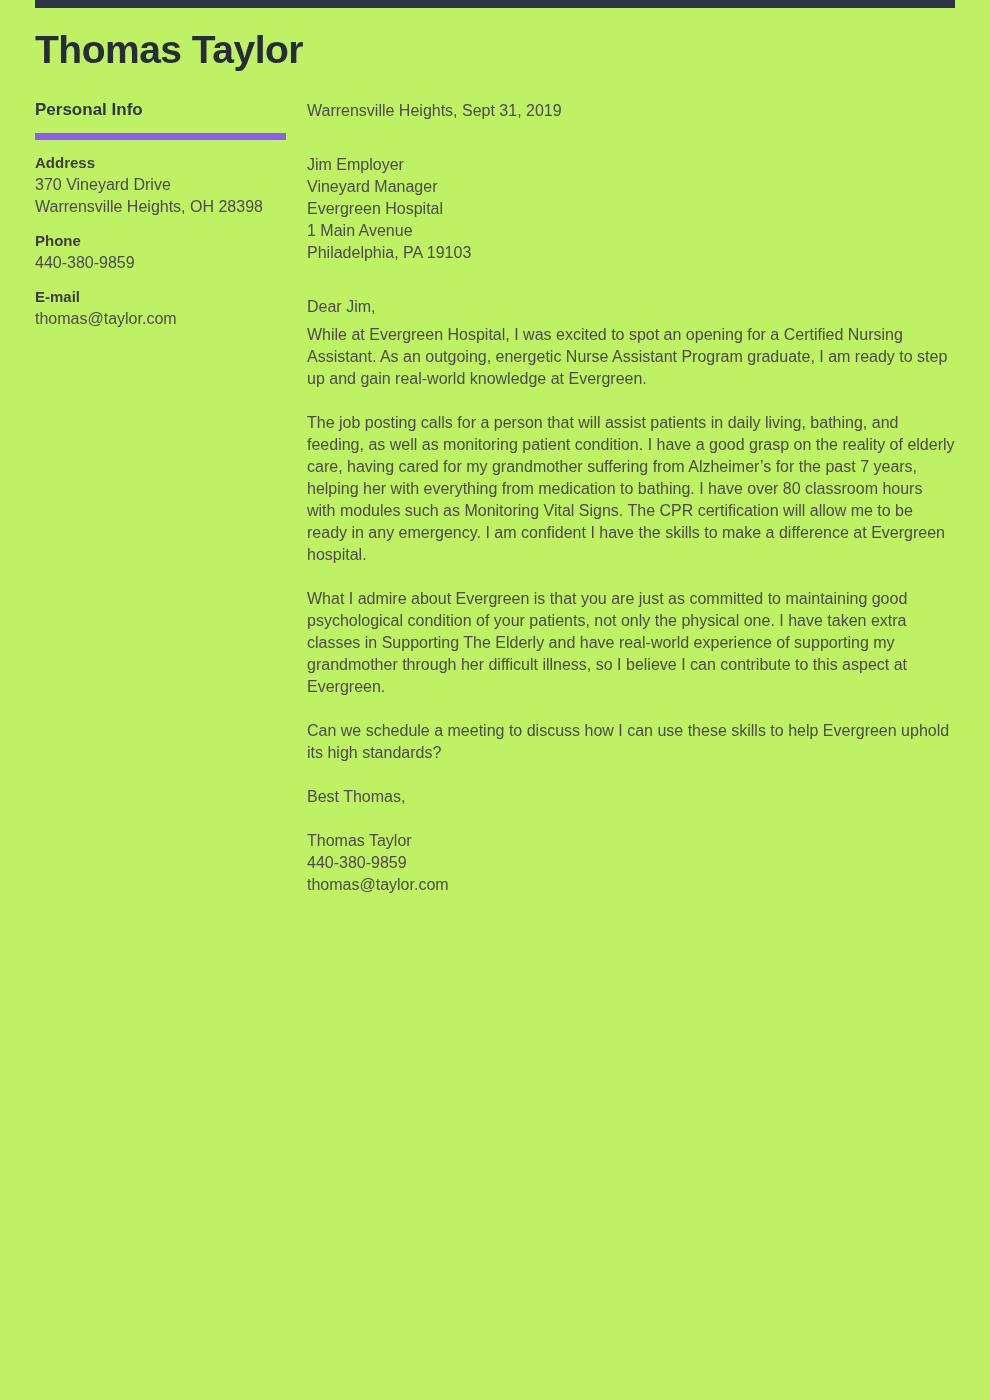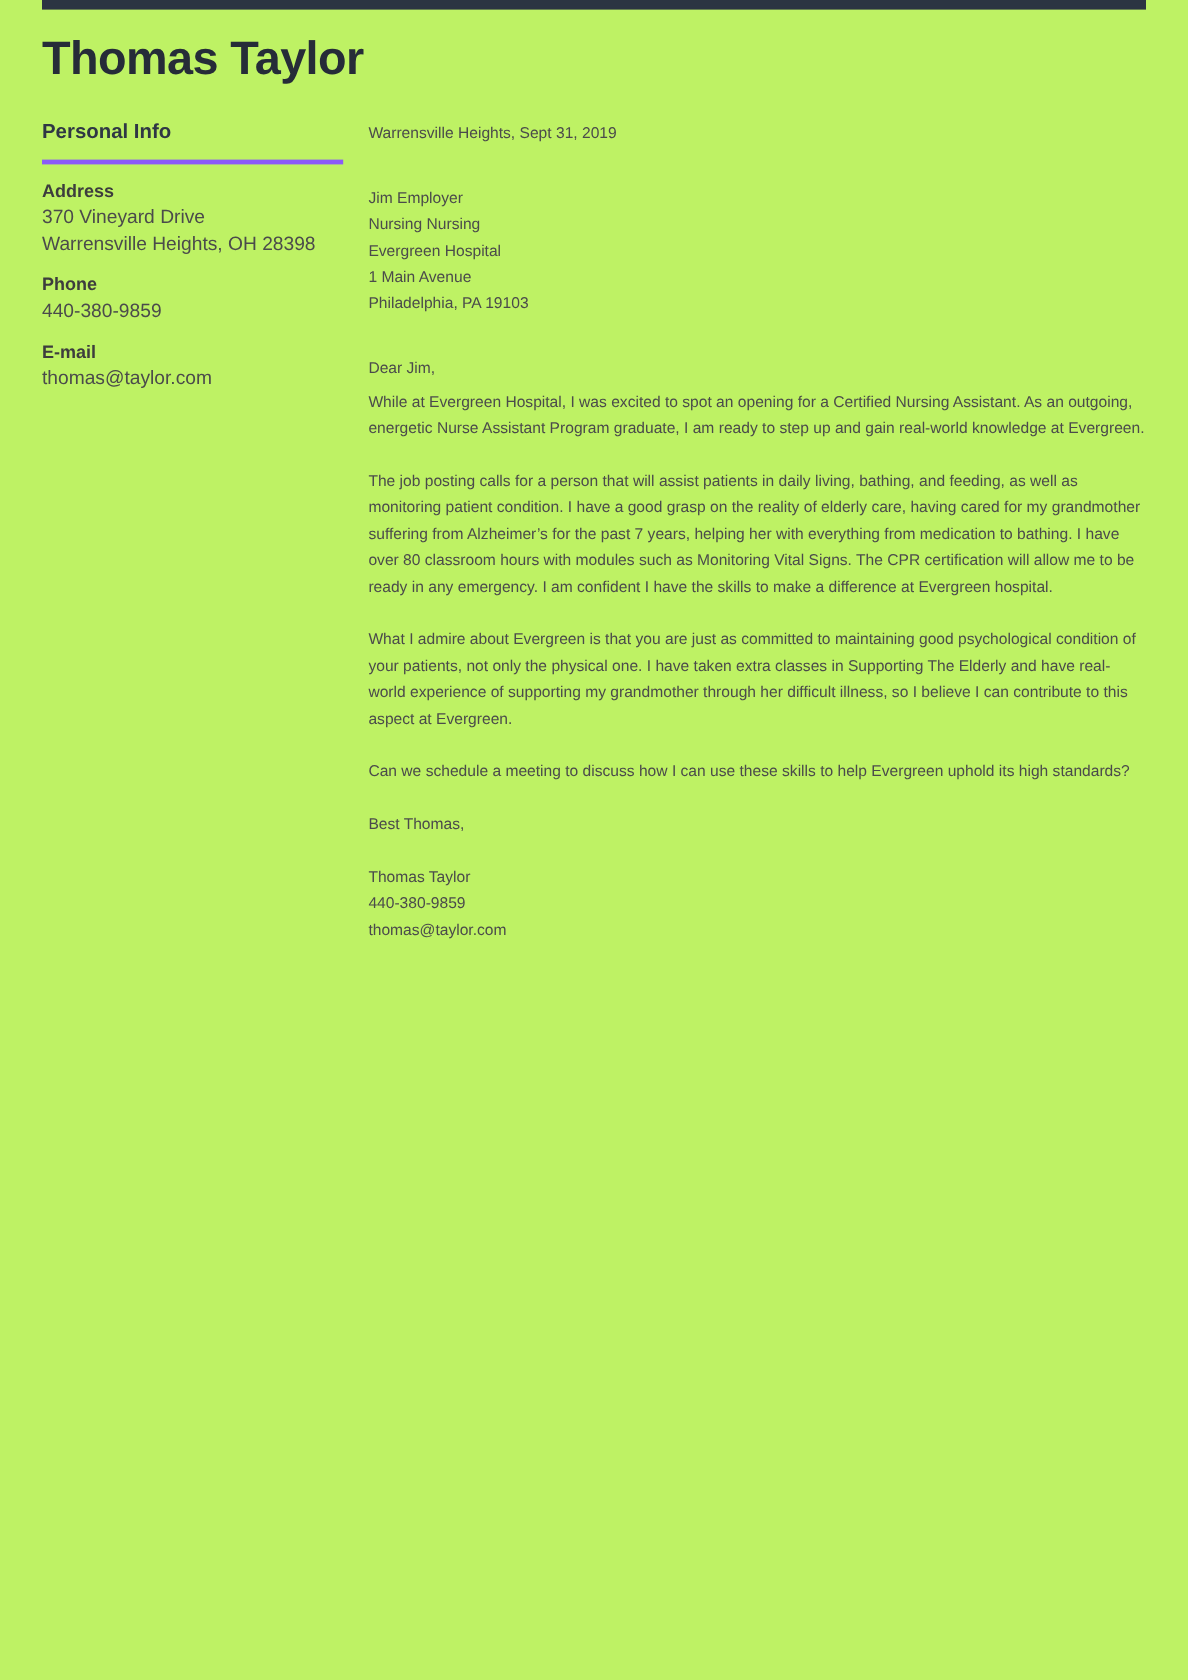--- a/index.html
+++ b/index.html
@@ -42,33 +42,33 @@
   
   .content { display: flex; align-items: flex-start; padding: 30px 35px 0 35px; }
 
   .sidebar { width: 251px; flex-shrink: 0; }
   .sidebar-title {
     font-size: 17px;
     font-weight: 700;
     line-height: 20px;
     color: #2f3744;
     padding-bottom: 13px;
-    border-bottom: 4px solid #8b5cf6;
+    border-bottom: 7px solid #8b5cf6;
   }
   .sb-section { margin-top: 12px; }
   .sb-label {
     font-size: 15px;
     font-weight: 700;
     line-height: 22px;
     color: #3d3d3d;
   }
   .sb-line { font-size: 16px; line-height: 22px; color: #4b4b4b; }
 
   .main { flex: 1; margin-left: 21px; font-size: 13px; line-height: 22px; color: #4b4b4b; }
-  .main p { font-size: 13px; line-height: 22px; }
+  .main p { font-size: 16px; line-height: 22px; }
   .date-line { margin-bottom: 32px; }
   .recipient { margin-bottom: 32px; }
   .salutation { margin-bottom: 6px; }
   .para { margin-bottom: 22px; }
   .closing { margin-bottom: 22px; }
   .signature p { margin: 0; }
 </style>
 </head>
 <body>
 
@@ -100,21 +100,21 @@
         <div class="sb-label">E-mail</div>
         <div class="sb-line">thomas@taylor.com</div>
       </div>
     </div>
 
     <div class="main">
       <p class="date-line">Warrensville Heights, Sept 31, 2019</p>
 
       <div class="recipient">
         <p>Jim Employer</p>
-        <p>Nursing Nursing</p>
+        <p>Vineyard Manager</p>
         <p>Evergreen Hospital</p>
         <p>1 Main Avenue</p>
         <p>Philadelphia, PA 19103</p>
       </div>
 
       <p class="salutation">Dear Jim,</p>
 
       <p class="para">While at Evergreen Hospital, I was excited to spot an opening for a Certified Nursing Assistant. As an outgoing, energetic Nurse Assistant Program graduate, I am ready to step up and gain real-world knowledge at Evergreen.</p>
       <p class="para">The job posting calls for a person that will assist patients in daily living, bathing, and feeding, as well as monitoring patient condition. I have a good grasp on the reality of elderly care, having cared for my grandmother suffering from Alzheimer’s for the past 7 years, helping her with everything from medication to bathing. I have over 80 classroom hours with modules such as Monitoring Vital Signs. The CPR certification will allow me to be ready in any emergency. I am confident I have the skills to make a difference at Evergreen hospital.</p>
       <p class="para">What I admire about Evergreen is that you are just as committed to maintaining good psychological condition of your patients, not only the physical one. I have taken extra classes in Supporting The Elderly and have real-world experience of supporting my grandmother through her difficult illness, so I believe I can contribute to this aspect at Evergreen.</p>

